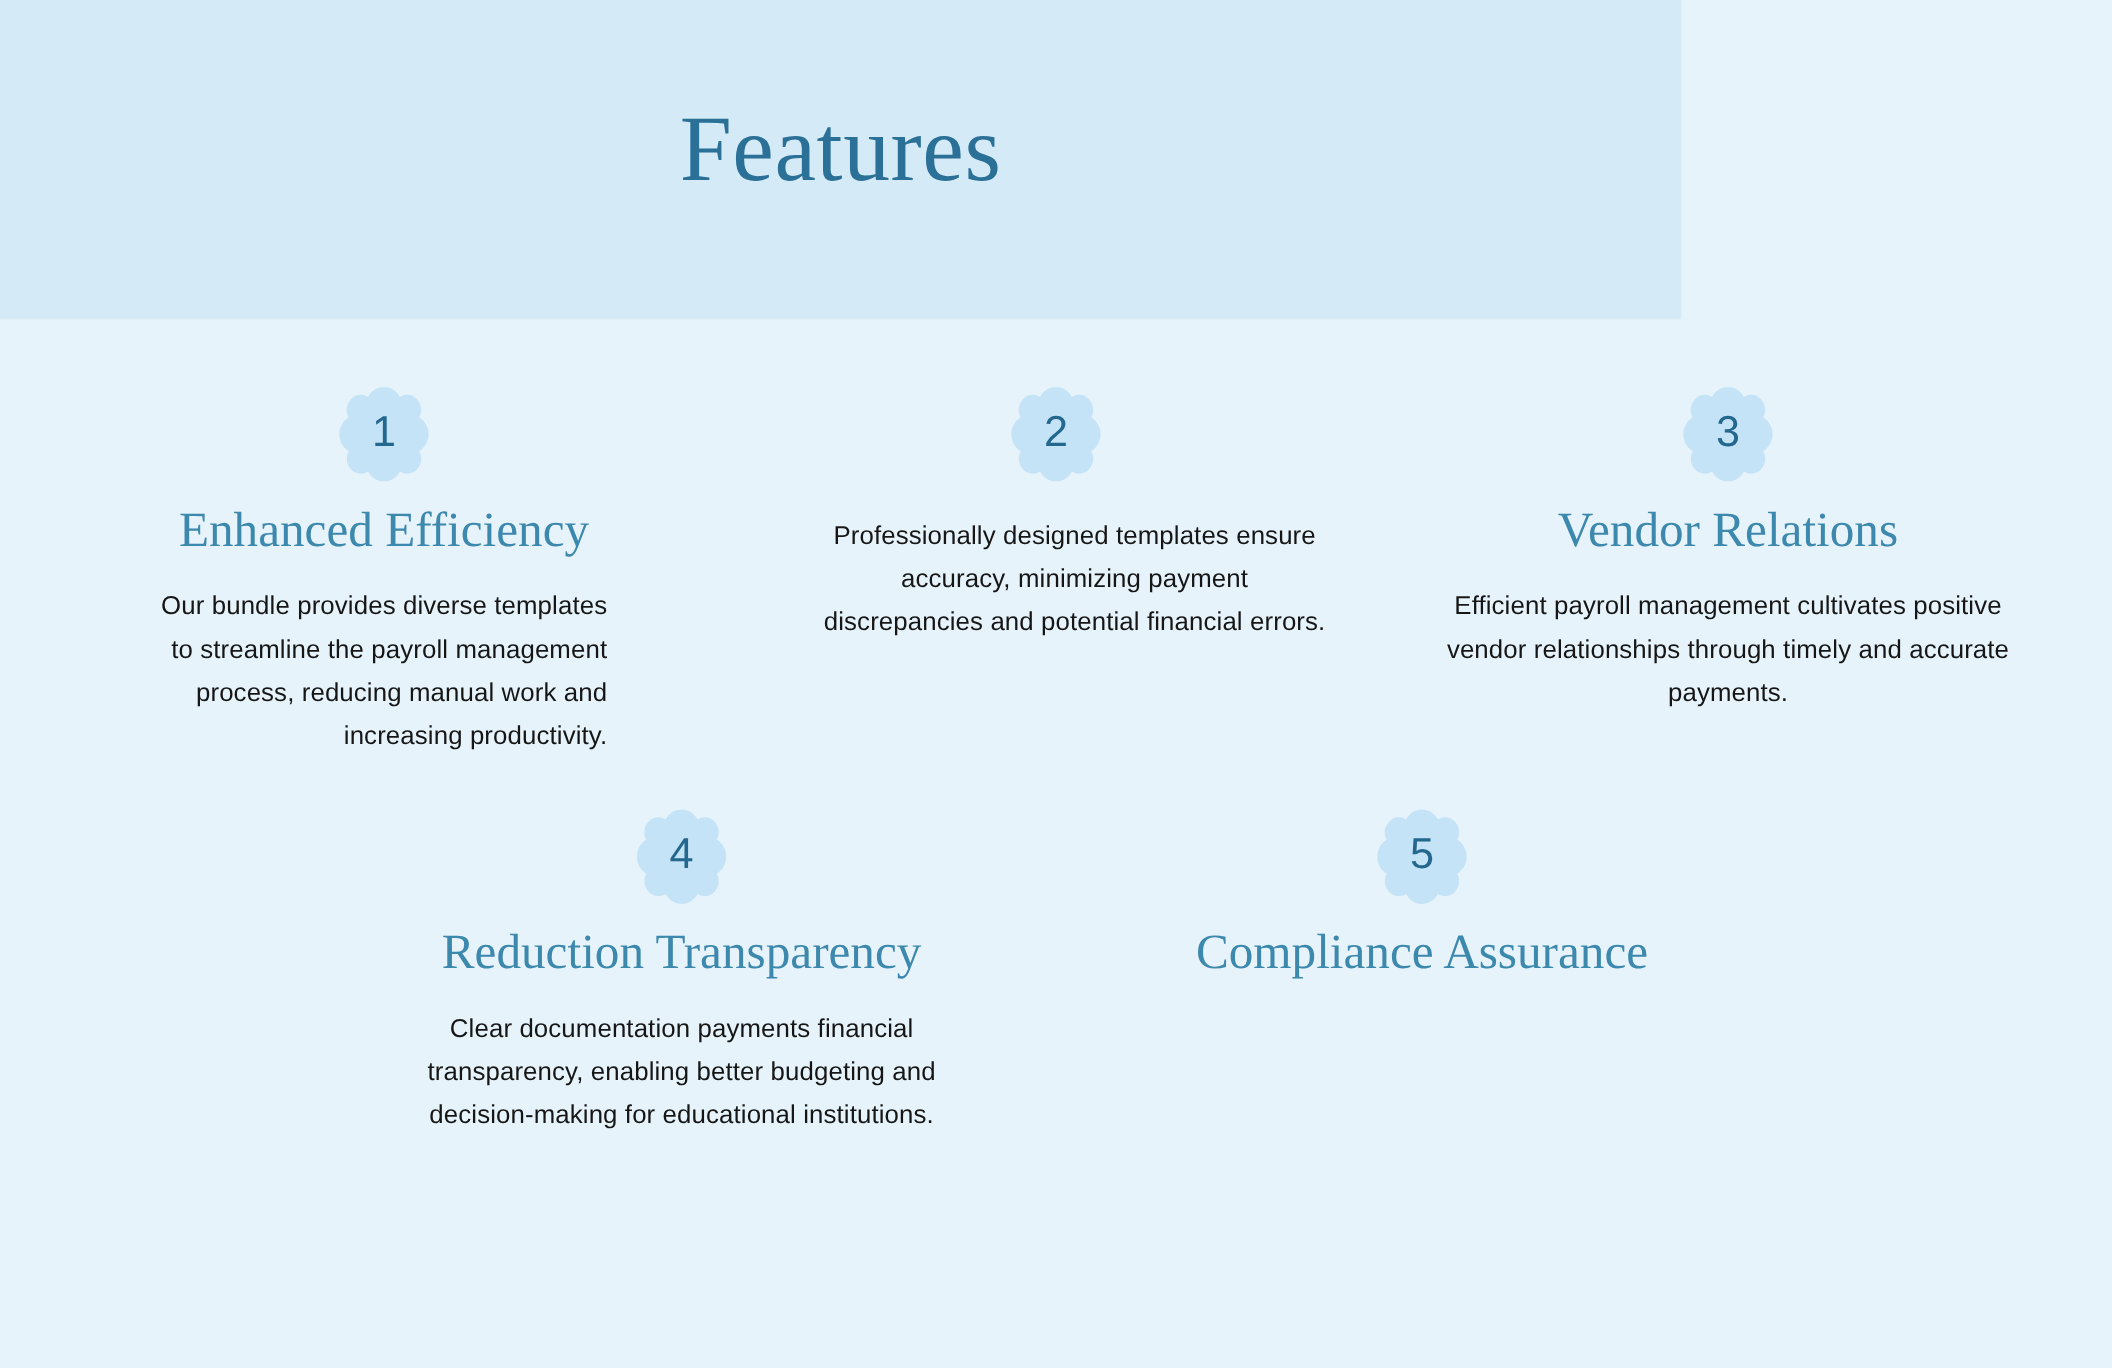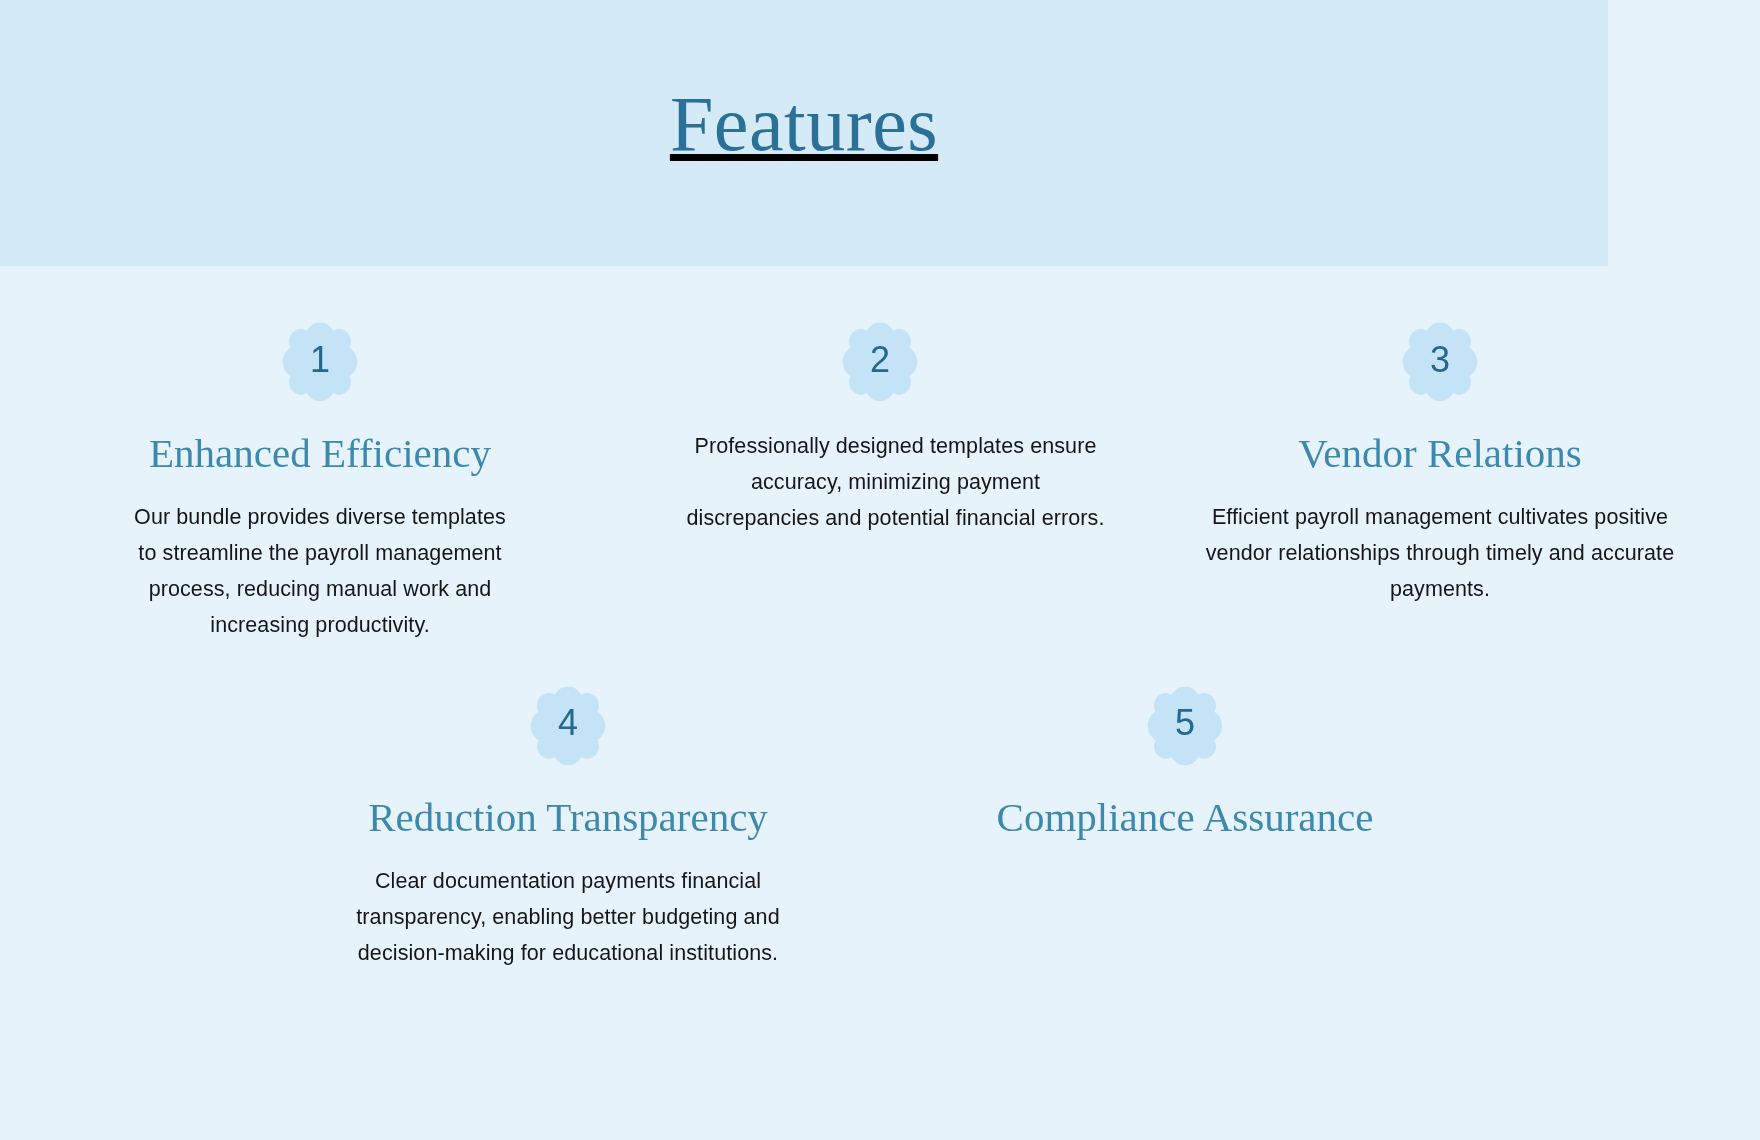--- a/index.html
+++ b/index.html
@@ -11,27 +11,26 @@
 
   body {
     background: #e6f3fb;
     font-family: "Liberation Sans", sans-serif;
     overflow: hidden;
     position: relative;
   }
 
   
   .header-band {
-    width: 1608px;
+    width: 1401px;
     height: 266px;
     background: #d4eaf7;
     display: flex;
     align-items: center;
     justify-content: center;
-    text-decoration: underline;
   }
 
   .page-title {
     font-family: "Liberation Serif", "DejaVu Serif", serif;
     font-size: 78px;
     font-weight: 400;
     color: #2b7096;
     letter-spacing: 0.5px;
     line-height: 1;
     padding-bottom: 18px;
@@ -95,38 +94,38 @@
     line-height: 1;
     margin-top: -1px;
   }
 
   .feature-heading {
     font-family: "Liberation Serif", "DejaVu Serif", serif;
     font-size: 41px;
     font-weight: 400;
     color: #3d88ad;
     line-height: 1.15;
-    margin-top: 24px;
+    margin-top: 12px;
     white-space: nowrap;
   }
 
   .feature-desc {
     font-family: "Liberation Sans", sans-serif;
     font-size: 21.5px;
     font-weight: 400;
     color: #161616;
     text-align: center;
     line-height: 1.68;
     margin-top: 22px;
     max-width: 420px;
     letter-spacing: 0.1px;
   }
 
   
-  .c1 .feature-desc { max-width: 372px; }
+  .c1 .feature-desc { max-width: 372px; text-align: right; }
   .c2 .feature-desc { max-width: 420px; margin-left: 31px; }
   .c3 .feature-desc { max-width: 470px; }
   .c4 .feature-desc { max-width: 498px; }
   .c5 .feature-desc { max-width: 410px; }
 
   .c4, .c5 { width: 610px; }
   .c4 { padding-left: 0; }
 </style>
 </head>
 <body>

